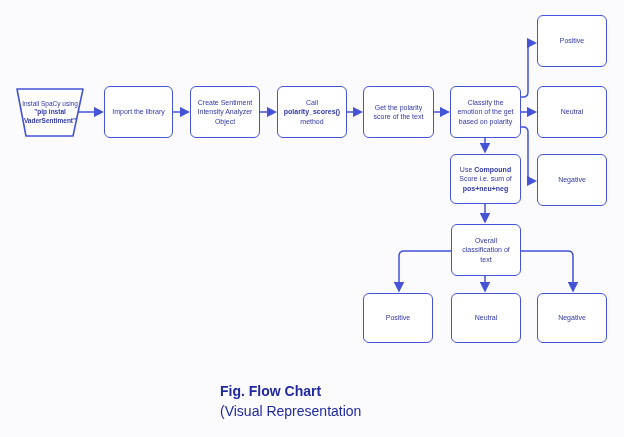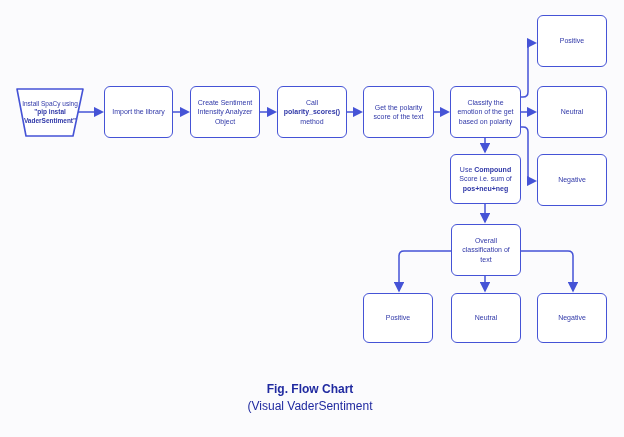--- a/index.html
+++ b/index.html
@@ -57,23 +57,22 @@
     justify-content: center;
     text-align: center;
     color: var(--node-text);
     font-size: 6.5px;
     line-height: 1.3;
   }
   .caption {
     position: absolute;
     left: 220px; top: 381px;
     width: 180px;
-    text-align: center;
     color: var(--caption);
-    font-size: 12px;
+    font-size: 14px;
     line-height: 1.45;
   }
   .caption .cap-title { font-weight: bold; }
 </style>
 </head>
 <body>
 
 <div class="canvas">
 
   <svg class="connectors" viewBox="0 0 624 437" xmlns="http://www.w3.org/2000/svg">
@@ -163,16 +162,16 @@
   <div class="node" style="left:451px; top:293px; width:70px; height:50px;">
     <span>Neutral</span>
   </div>
 
   <div class="node" style="left:537px; top:293px; width:70px; height:50px;">
     <span>Negative</span>
   </div>
 
   <div class="caption">
     <div class="cap-title">Fig. Flow Chart</div>
-    <div>(Visual VaderSentiment</div>
+    <div>(Visual Representation</div>
   </div>
 
 </div>
 
 </body></html>

